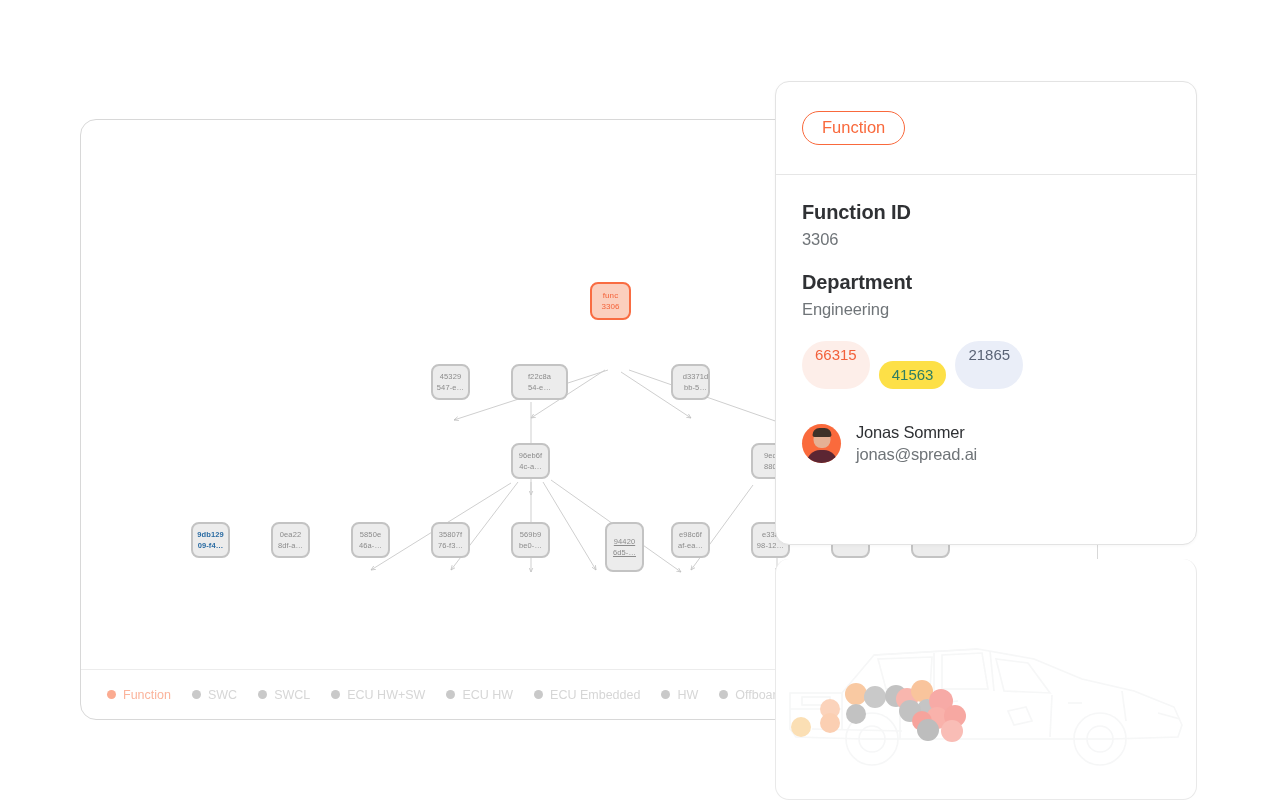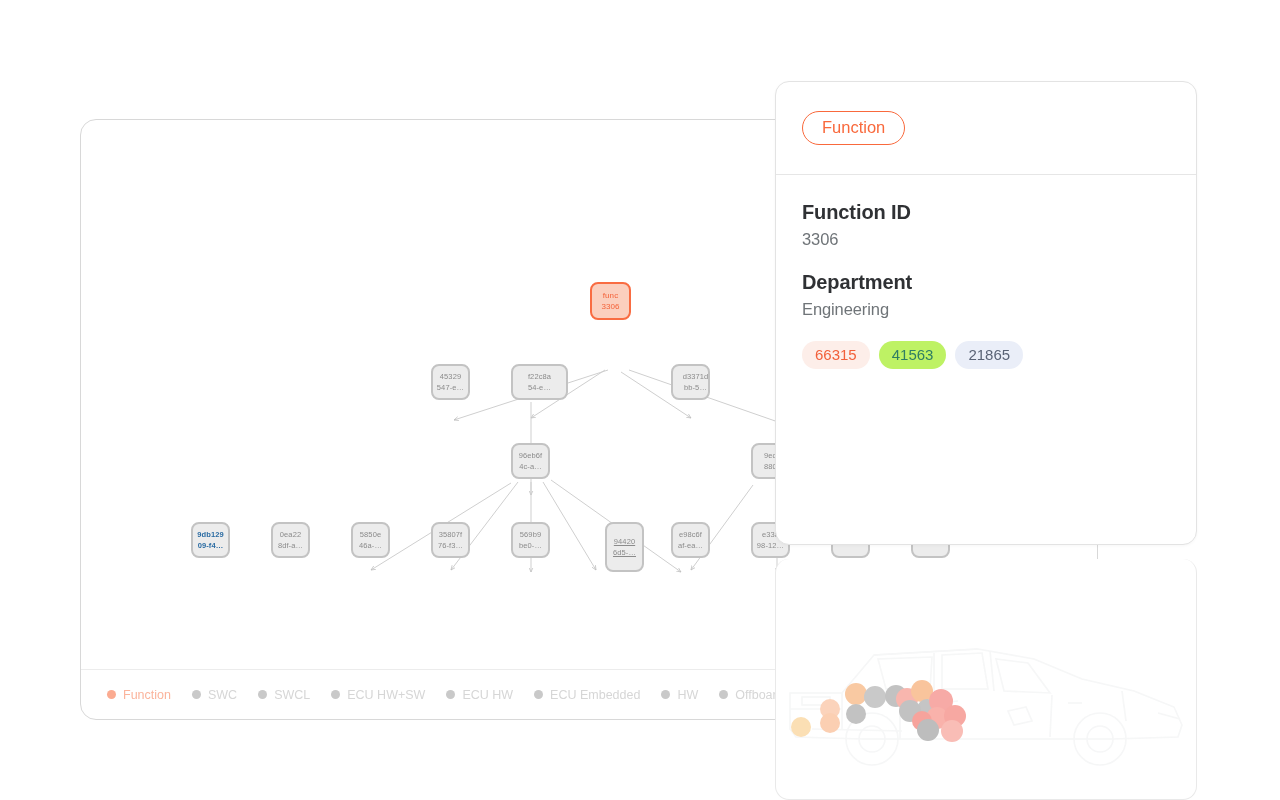--- a/index.html
+++ b/index.html
@@ -121,21 +121,21 @@
     letter-spacing: -0.1px;
   }
   .tags { display: flex; gap: 9px; margin: 12px 0 34px; }
   .tag {
     border-radius: 999px;
     padding: 6px 13px 7px;
     font-size: 15px;
     line-height: 1;
   }
   .tag-a { background: #fdeee9; color: #f2603a; }
-  .tag-b { background: #bef264; color: #2f7e63; }
+  .tag-b { background: #fde047; color: #2f7e63; margin-top: 20px; }
   .tag-c { background: #eaeef8; color: #5a6376; }
 
   .person { display: flex; align-items: center; gap: 15px; }
   .avatar {
     width: 39px; height: 39px; border-radius: 50%;
     overflow: hidden; flex: 0 0 auto;
     background: #fa6a3c;
     position: relative;
   }
   .avatar .head {
@@ -326,20 +326,31 @@
         <div class="field-label">Department</div>
         <div class="field-value">Engineering</div>
       </div>
 
       <div class="tags">
         <span class="tag tag-a">66315</span>
         <span class="tag tag-b">41563</span>
         <span class="tag tag-c">21865</span>
       </div>
 
+      <div class="person">
+        <div class="avatar">
+          <div class="body"></div>
+          <div class="head"></div>
+          <div class="hair"></div>
+        </div>
+        <div>
+          <div class="person-name">Jonas Sommer</div>
+          <div class="person-email">jonas@spread.ai</div>
+        </div>
+      </div>
 
     </div>
   </div>
 
   <div class="car-card">
     <div class="car-wrap">
       <svg class="car-svg" width="410" height="150" viewBox="0 0 410 150">
         <g fill="none" stroke="#9aa0a6" stroke-width="1.6">
           <path d="M8 108 L8 72 L60 72 L92 34 L196 28 L252 38 L300 58 L352 70 L392 86 L400 104 L396 116 L330 118 L300 118 L120 118 L80 118 L14 116 Z"></path>
           <path d="M96 38 L104 68 L148 68 L150 36 Z"></path>

